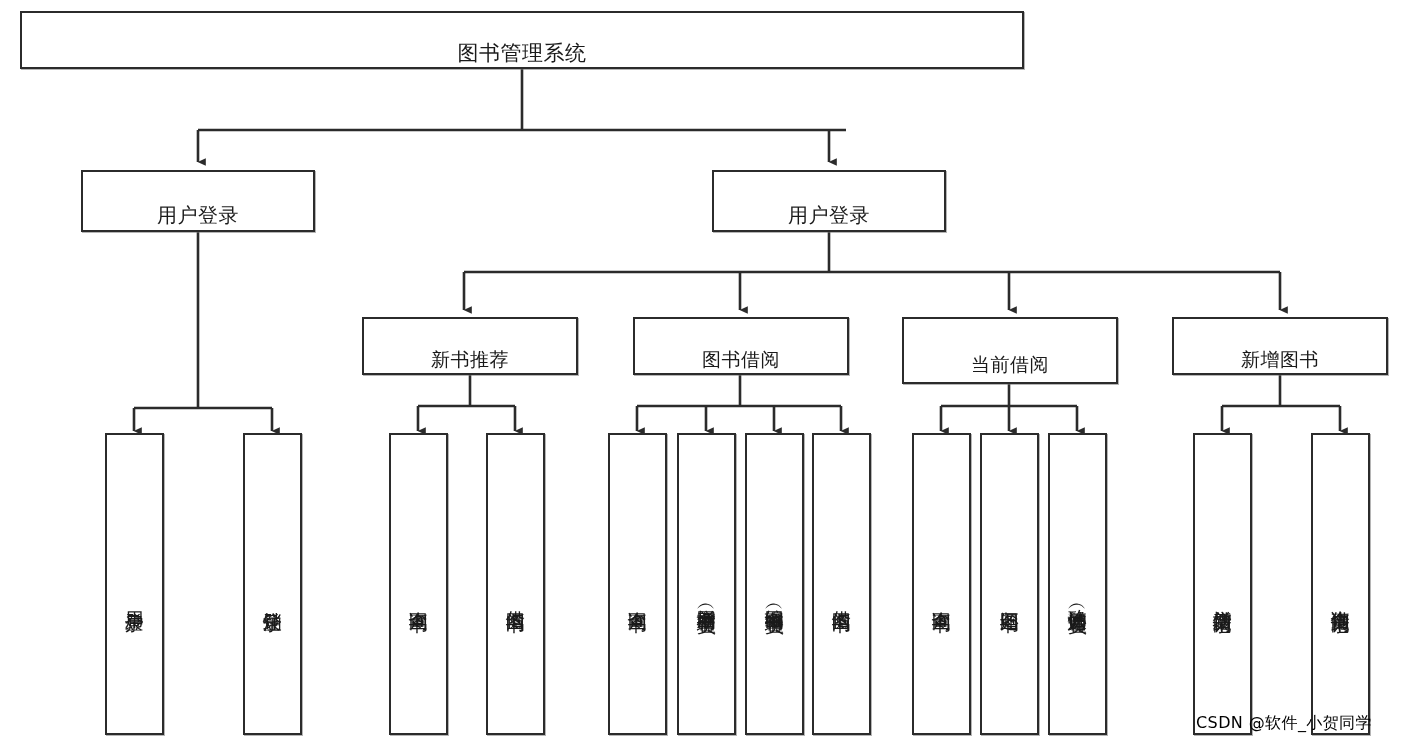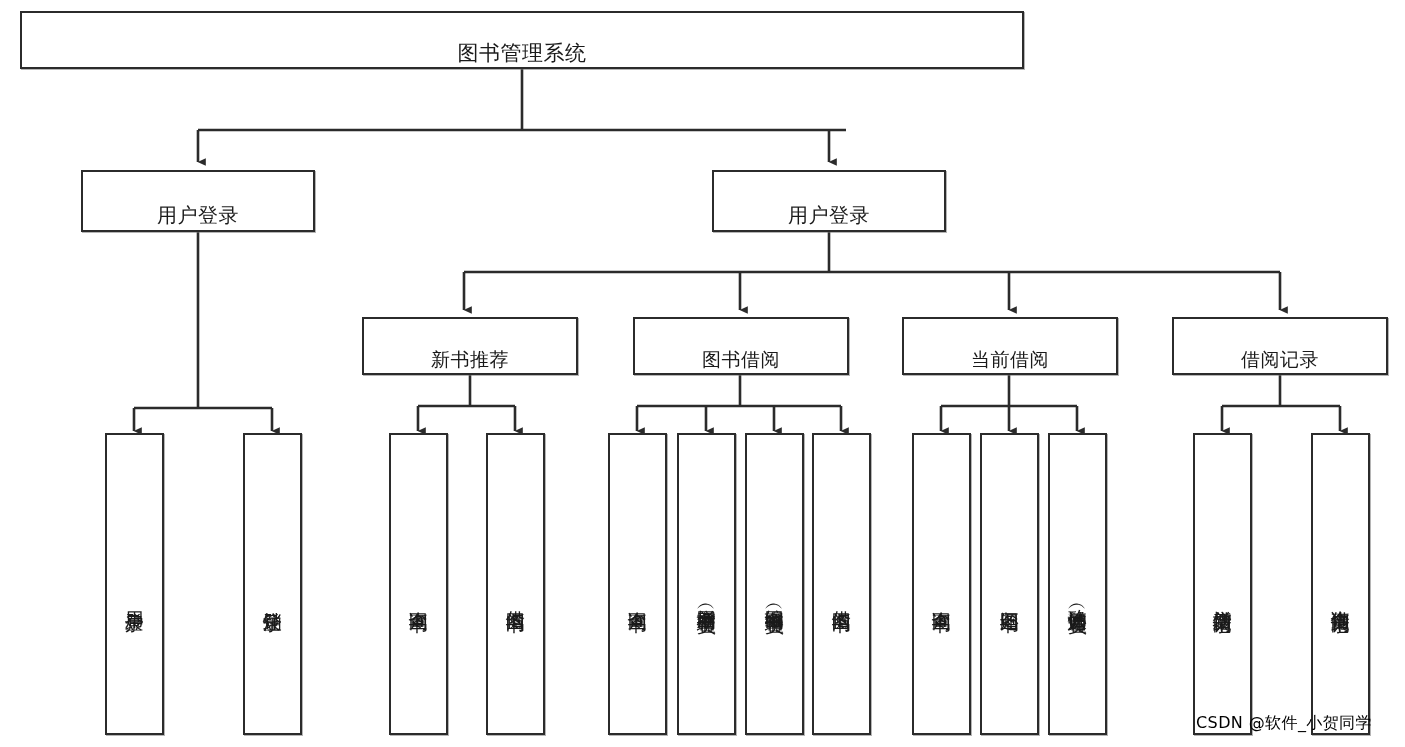--- a/index.html
+++ b/index.html
@@ -137,25 +137,25 @@
   <div class="node level2" style="left:712px; top:170px; width:234px; height:62px;">
     <span class="node-label">用户登录</span>
   </div>
 
   <div class="node level3" style="left:362px; top:317px; width:216px; height:58px;">
     <span class="node-label">新书推荐</span>
   </div>
   <div class="node level3" style="left:633px; top:317px; width:216px; height:58px;">
     <span class="node-label">图书借阅</span>
   </div>
-  <div class="node level3" style="left:902px; top:317px; width:216px; height:58px;">
+  <div class="node level3" style="left:902px; top:317px; width:216px; height:67px;">
     <span class="node-label">当前借阅</span>
   </div>
   <div class="node level3" style="left:1172px; top:317px; width:216px; height:58px;">
-    <span class="node-label">借阅记录</span>
+    <span class="node-label">新增图书</span>
   </div>
 
   <div class="node leaf" style="left:105px; top:433px; width:59px; height:302px;">
     <span class="node-label">用户登录</span>
   </div>
   <div class="node leaf" style="left:243px; top:433px; width:59px; height:302px;">
     <span class="node-label">注销登录</span>
   </div>
 
   <div class="node leaf" style="left:389px; top:433px; width:59px; height:302px;">

